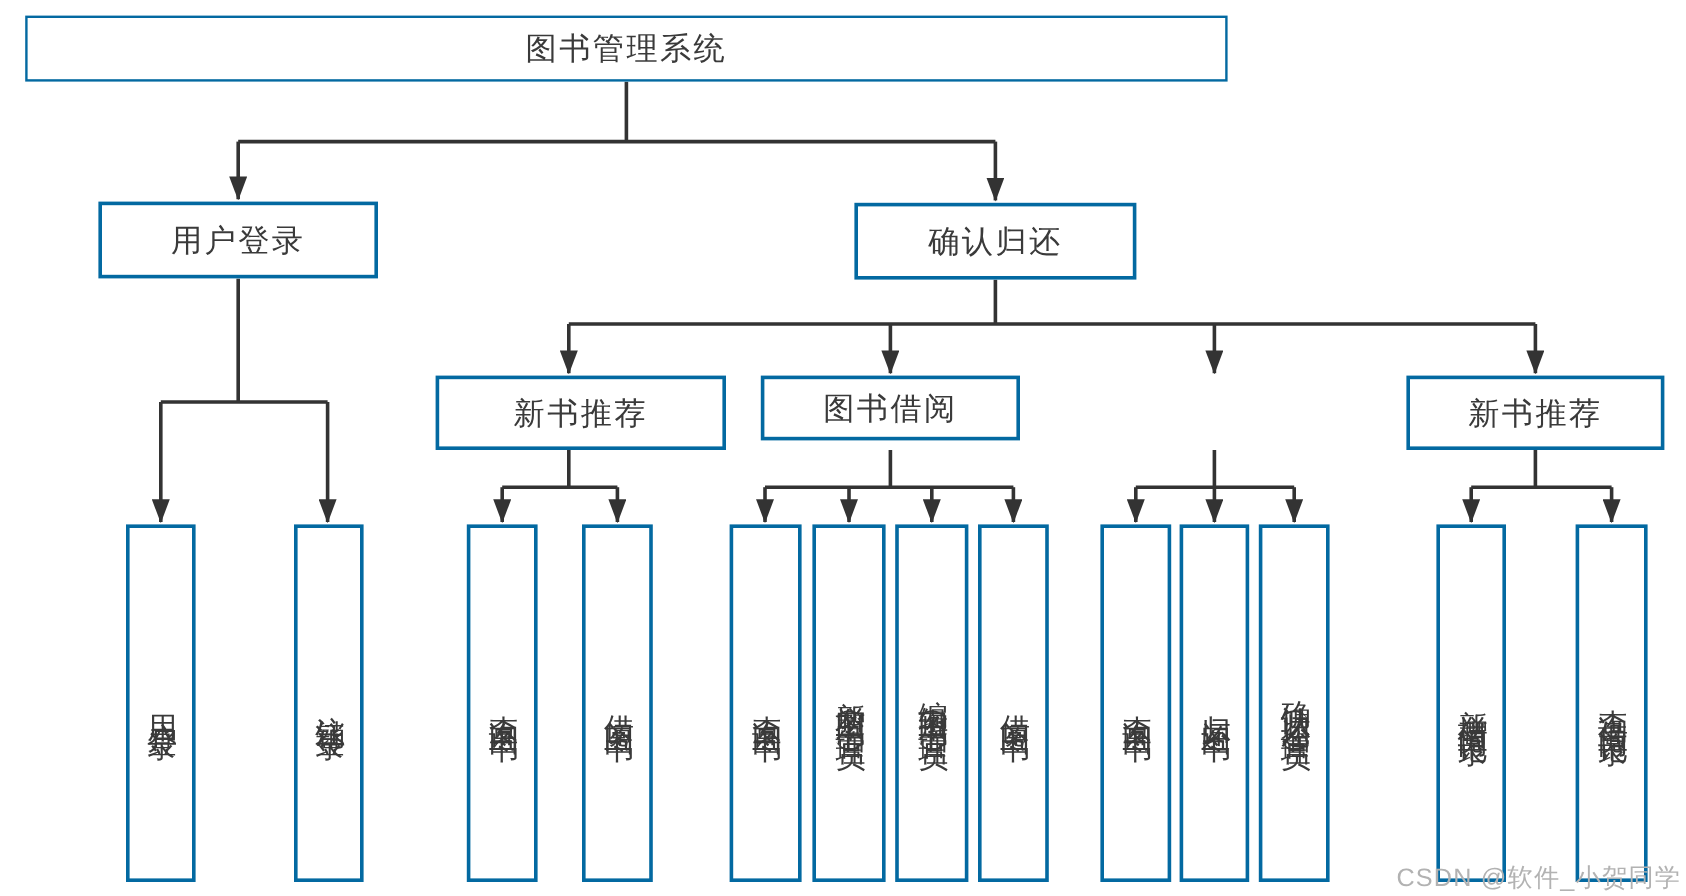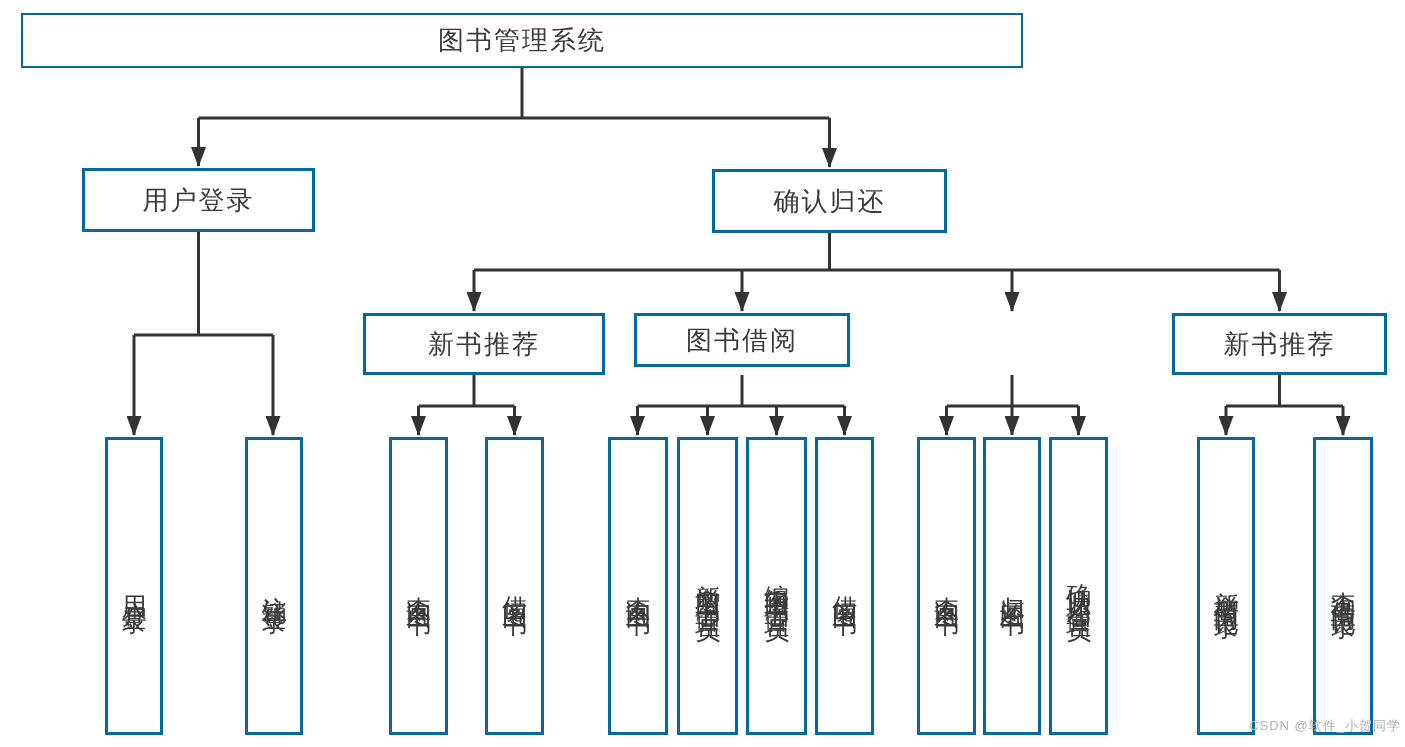--- a/index.html
+++ b/index.html
@@ -15,21 +15,21 @@
   }
   .node-h{font-size:26px;letter-spacing:2px;}
   .node-root{border-width:2px;}
   .node-v{font-size:25px;}
   .node-v .vtext{
     writing-mode:vertical-rl;letter-spacing:5px;line-height:1.1;
     white-space:nowrap;
   }
   .watermark{
     position:absolute;top:717px;right:4px;z-index:5;
-    font-size:13px;color:#b2b2b2;letter-spacing:1px;
+    font-size:21px;color:#b2b2b2;letter-spacing:1px;
   }
 </style>
 </head>
 <body>
 
 <div id="canvas">
 
   <svg id="wires" viewBox="0 0 1405 747" xmlns="http://www.w3.org/2000/svg">
     <defs>
       <marker id="arrow" markerUnits="userSpaceOnUse" markerWidth="20" markerHeight="15" refX="19" refY="7.5" orient="auto">

